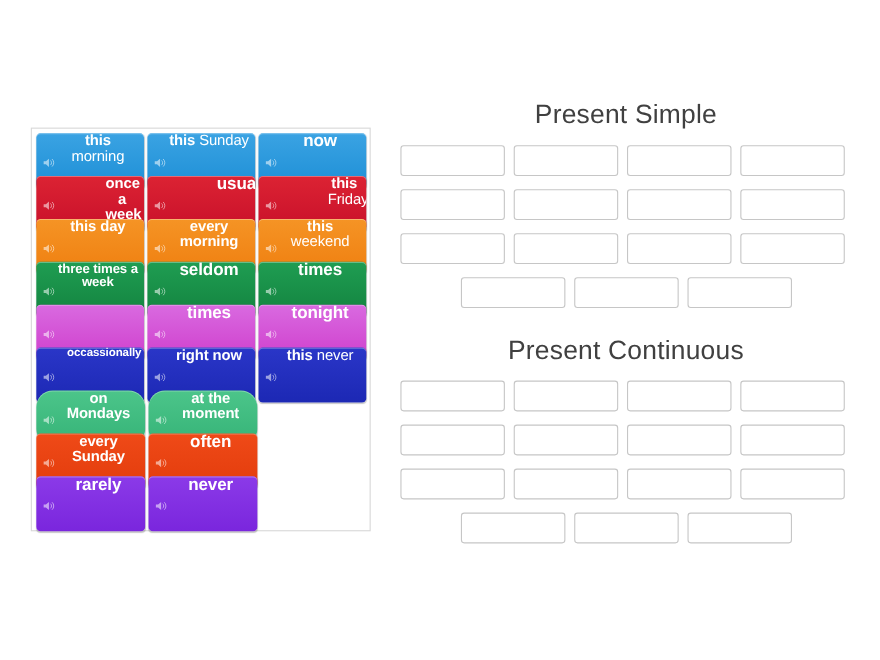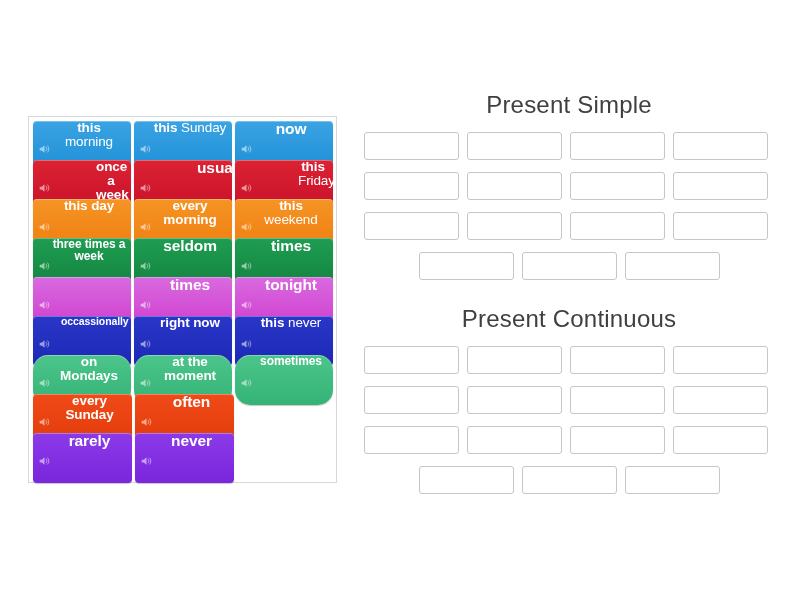--- a/index.html
+++ b/index.html
@@ -286,28 +286,20 @@
         <span class="label">on Mondays</span>
       </div>
       <div class="tile c-mint s-md">
         <span class="spk"><svg viewBox="0 0 16 16" width="11" height="11" aria-hidden="true">
             <path fill="#fff" d="M1 6h3l4-3.4v10.8L4 10H1z"></path>
             <path fill="none" stroke="#fff" stroke-width="1.3" stroke-linecap="round" d="M10.4 5.3a3.6 3.6 0 0 1 0 5.4"></path>
             <path fill="none" stroke="#fff" stroke-width="1.3" stroke-linecap="round" d="M12.5 3.4a6.2 6.2 0 0 1 0 9.2"></path>
           </svg></span>
         <span class="label">at the moment</span>
       </div>
-      <div class="tile c-mint s-sm">
-        <span class="spk"><svg viewBox="0 0 16 16" width="11" height="11" aria-hidden="true">
-            <path fill="#fff" d="M1 6h3l4-3.4v10.8L4 10H1z"></path>
-            <path fill="none" stroke="#fff" stroke-width="1.3" stroke-linecap="round" d="M10.4 5.3a3.6 3.6 0 0 1 0 5.4"></path>
-            <path fill="none" stroke="#fff" stroke-width="1.3" stroke-linecap="round" d="M12.5 3.4a6.2 6.2 0 0 1 0 9.2"></path>
-          </svg></span>
-        <span class="label">sometimes</span>
-      </div>
     </div>
     <div class="tile-row">
       <div class="tile c-tomato s-md">
         <span class="spk"><svg viewBox="0 0 16 16" width="11" height="11" aria-hidden="true">
             <path fill="#fff" d="M1 6h3l4-3.4v10.8L4 10H1z"></path>
             <path fill="none" stroke="#fff" stroke-width="1.3" stroke-linecap="round" d="M10.4 5.3a3.6 3.6 0 0 1 0 5.4"></path>
             <path fill="none" stroke="#fff" stroke-width="1.3" stroke-linecap="round" d="M12.5 3.4a6.2 6.2 0 0 1 0 9.2"></path>
           </svg></span>
         <span class="label">every Sunday</span>
       </div>

